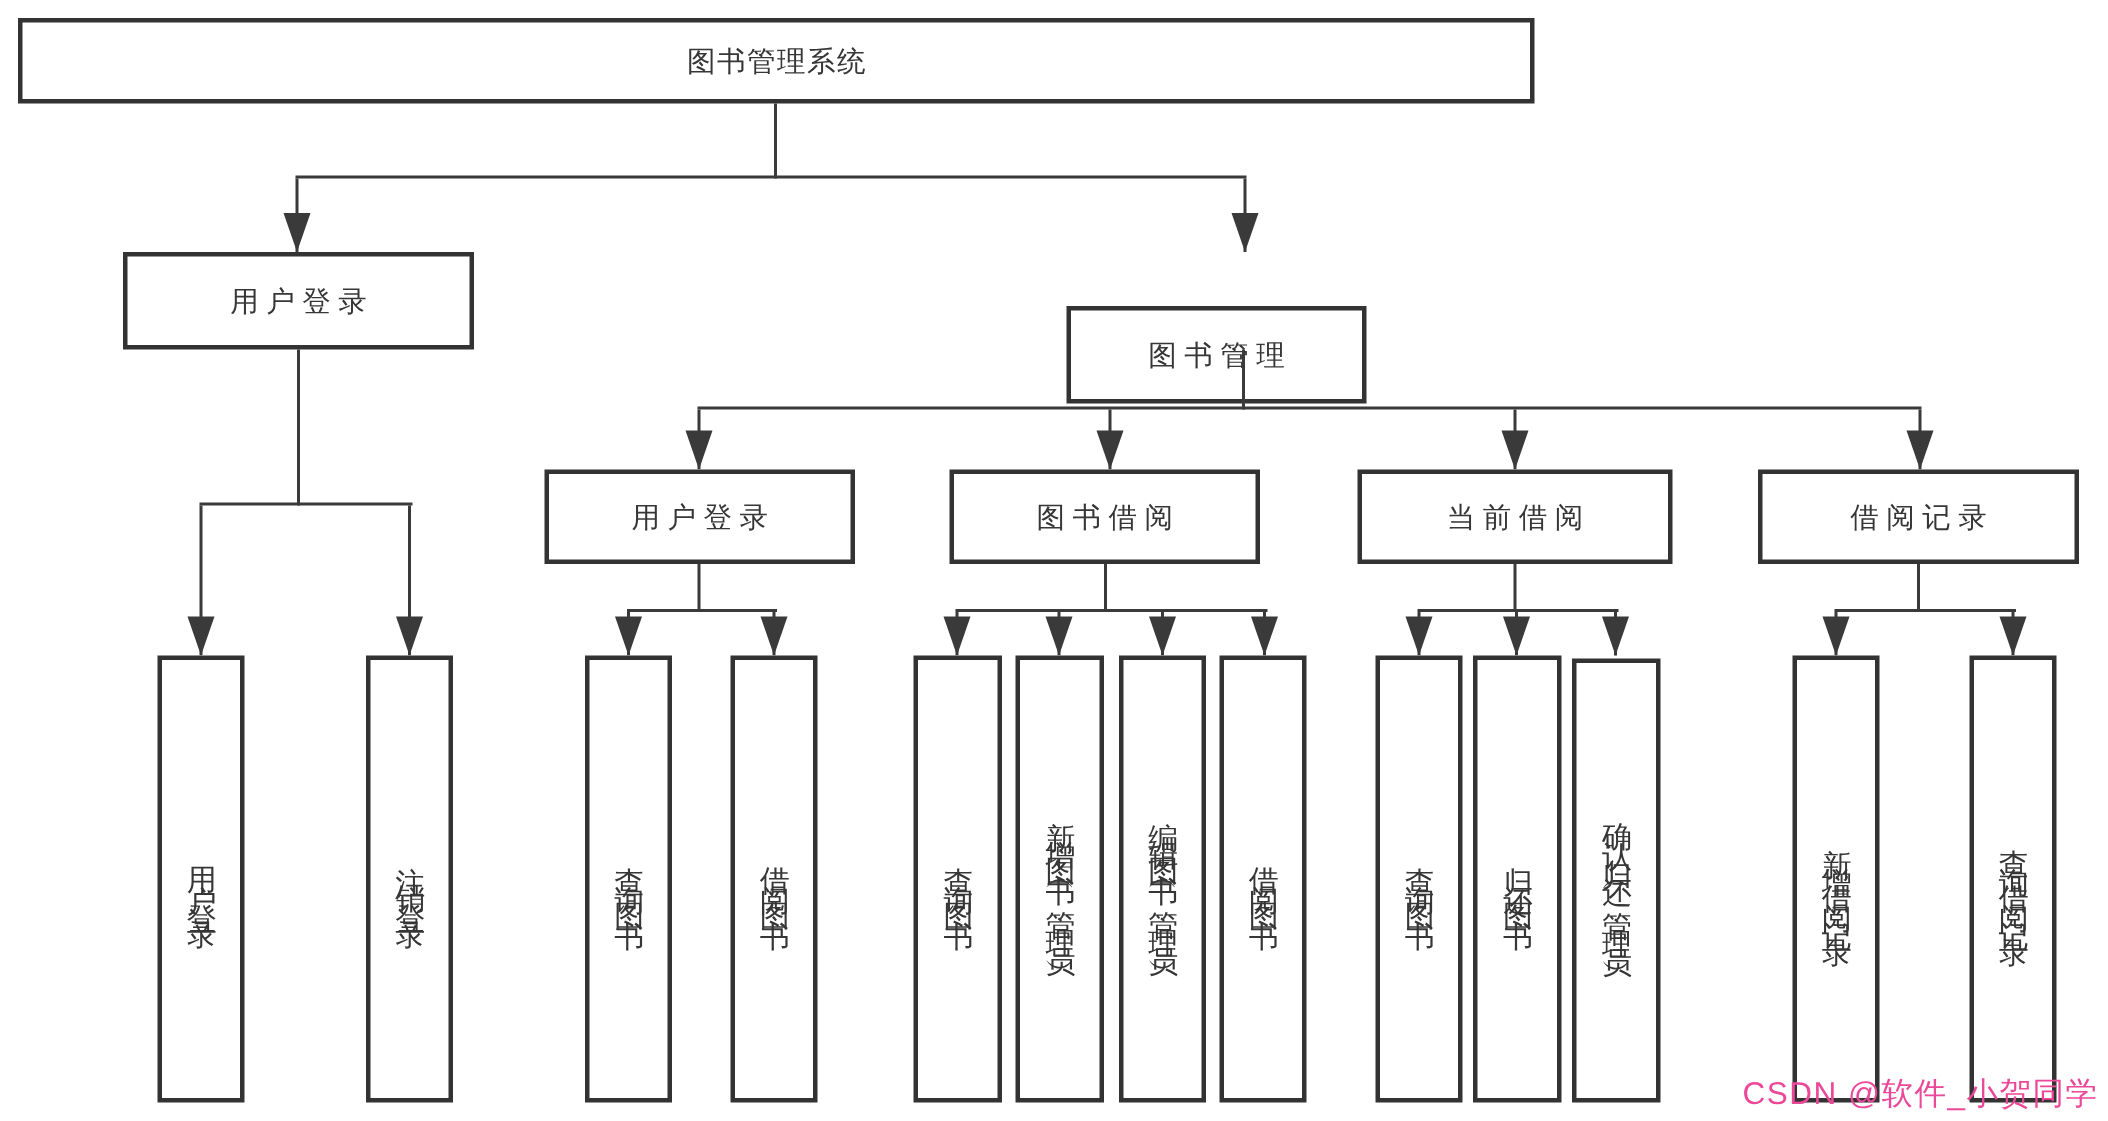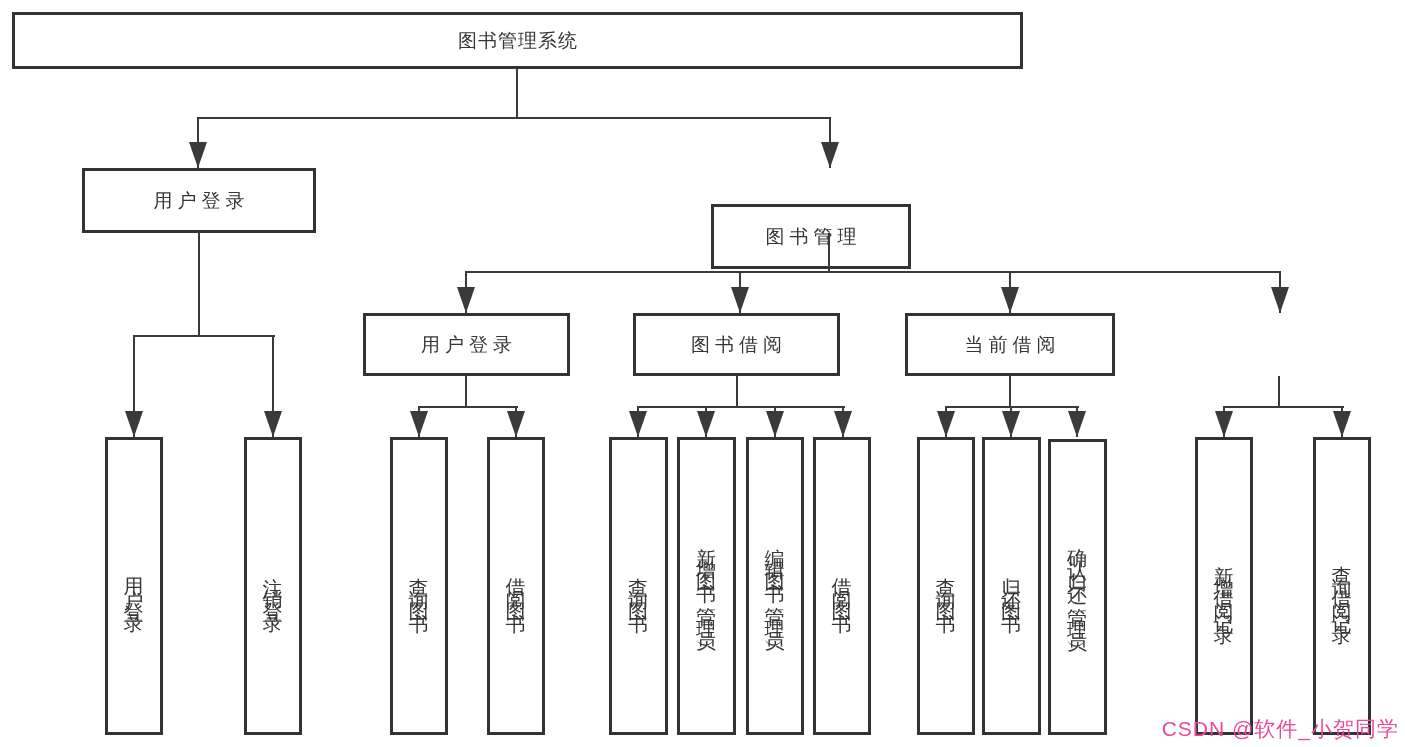--- a/index.html
+++ b/index.html
@@ -60,20 +60,23 @@
   <div class="arr" style="left:1271px;top:287px;"></div>
 
   <div class="box" style="left:363px;top:313px;width:207px;height:63px;">
     <span class="hdr">用户登录</span>
   </div>
   <div class="box" style="left:633px;top:313px;width:207px;height:63px;">
     <span class="hdr">图书借阅</span>
   </div>
   <div class="box" style="left:905px;top:313px;width:210px;height:63px;">
     <span class="hdr">当前借阅</span>
+  </div>
+  <div class="box" style="left:1172px;top:313px;width:214px;height:63px;">
+    <span class="hdr">借阅记录</span>
   </div>
 
   <div class="vline" style="left:465px;top:376px;height:32px;"></div>
   <div class="hline" style="left:418px;top:406px;width:100px;"></div>
   <div class="vline" style="left:418px;top:408px;height:29px;"></div>
   <div class="arr" style="left:410px;top:411px;"></div>
   <div class="vline" style="left:515px;top:408px;height:29px;"></div>
   <div class="arr" style="left:507px;top:411px;"></div>
 
   <div class="vline" style="left:736px;top:376px;height:32px;"></div>

